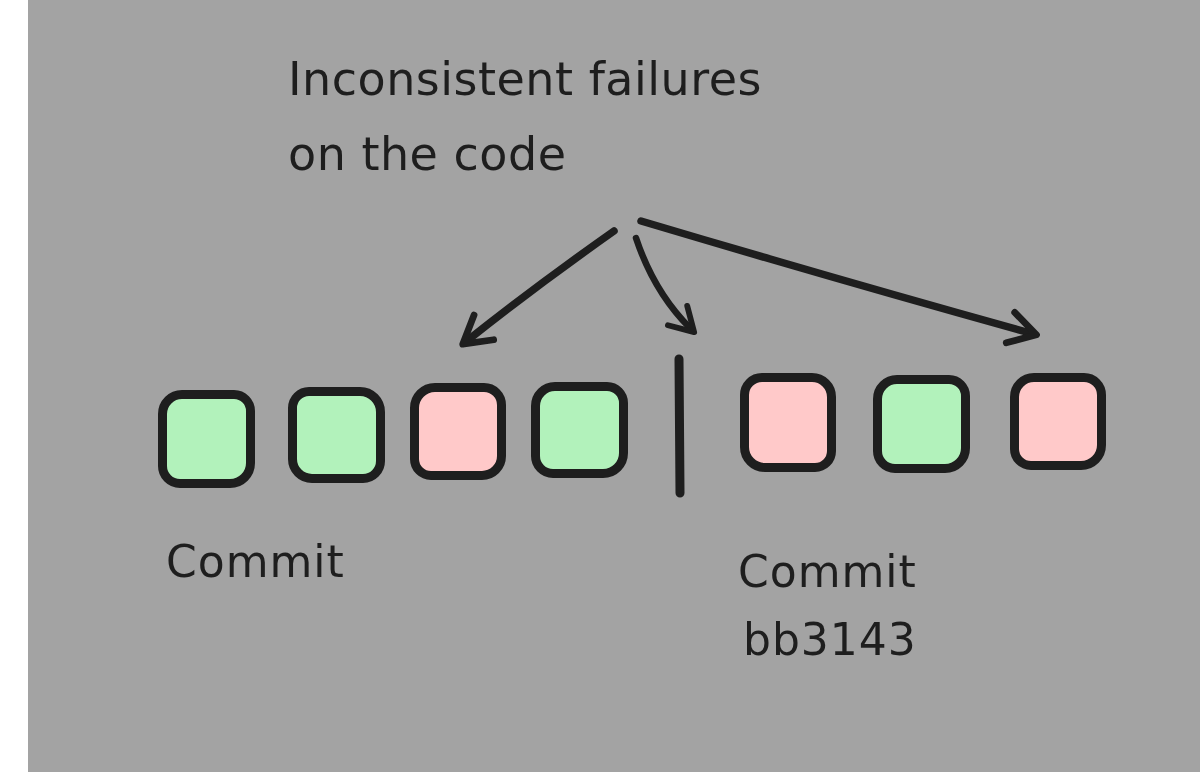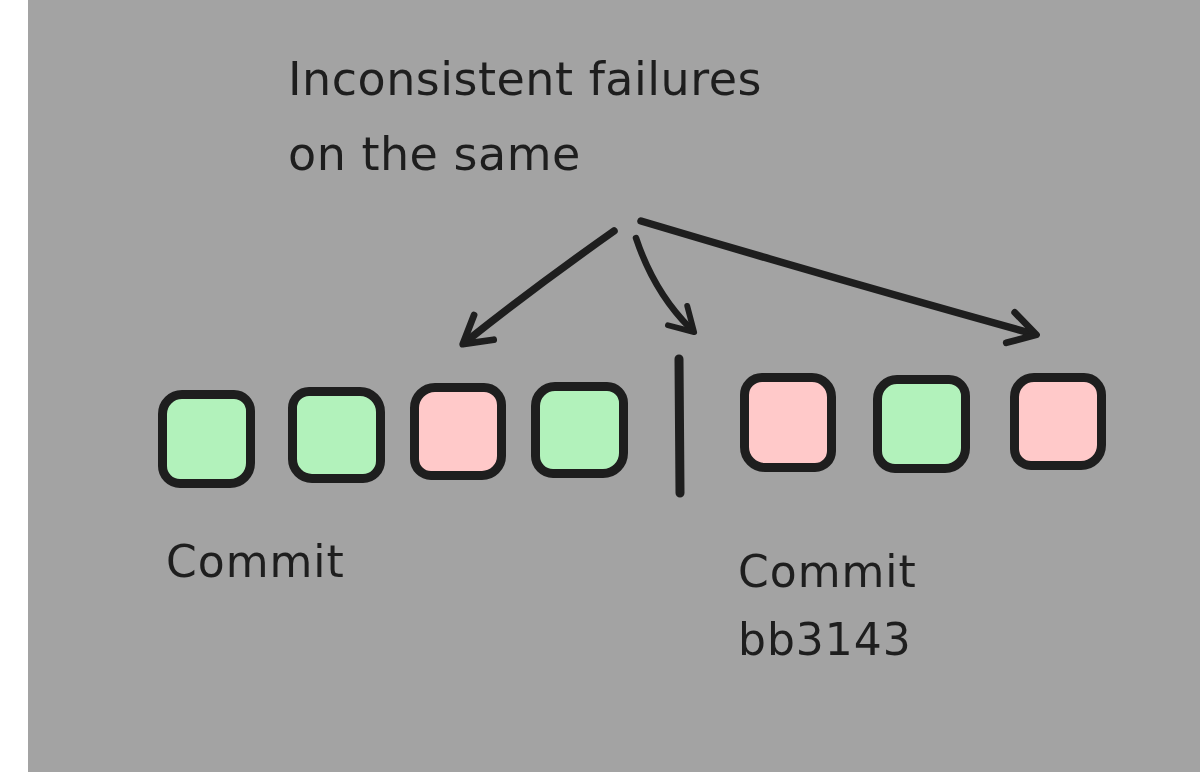--- a/index.html
+++ b/index.html
@@ -47,30 +47,31 @@
   }
   .square[data-status="pass"] { background: #b2f2bb; }
   .square[data-status="fail"] { background: #ffc9c9; }
   .commit-label {
     position: absolute;
     font-size: 44px;
     line-height: 68px;
     letter-spacing: 1px;
     font-weight: 500;
     white-space: nowrap;
+    text-align: right;
   }
 </style>
 </head>
 <body>
 
 <div class="canvas">
 
   <div class="title">
     <div>Inconsistent failures</div>
-    <div>on the same</div>
+    <div>on the code</div>
   </div>
 
   <svg class="strokes" viewBox="0 0 1200 772" xmlns="http://www.w3.org/2000/svg">
     <defs>
       <marker id="ah" viewBox="0 0 20 20" refX="13" refY="10" markerWidth="6" markerHeight="6" orient="auto">
         <path d="M 4 3 L 16 10 L 4 17" fill="none" stroke="#1e1e1e" stroke-width="3" stroke-linecap="round" stroke-linejoin="round"></path>
       </marker>
     </defs>
     <path d="M 586 231 Q 508 286 440 340" fill="none" stroke="#1e1e1e" stroke-width="7.5" stroke-linecap="round" marker-end="url(#ah)"></path>
     <path d="M 608 238 Q 626 292 662 328" fill="none" stroke="#1e1e1e" stroke-width="6.5" stroke-linecap="round" marker-end="url(#ah)"></path>

